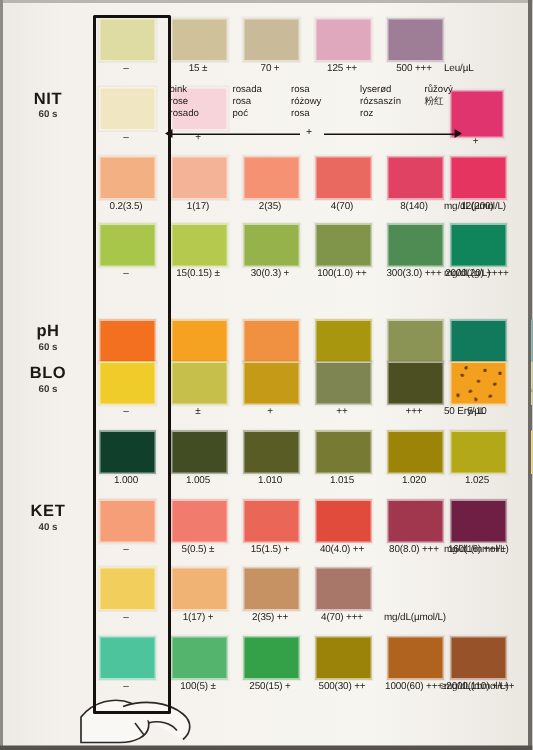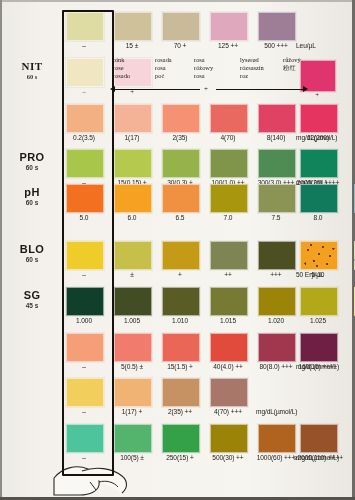--- a/index.html
+++ b/index.html
@@ -113,21 +113,21 @@
         <div class="swatch" style="left: 114px; top: 0px; background-color: rgb(207, 193, 153);"></div>
         <div class="val" style="left: 108px; top: 30px; width: 48px; text-align: center;">15 ±</div>
         <div class="swatch" style="left: 162px; top: 0px; background-color: rgb(201, 187, 154);"></div>
         <div class="val" style="left: 156px; top: 30px; width: 48px; text-align: center;">70 +</div>
         <div class="swatch" style="left: 210px; top: 0px; background-color: rgb(224, 168, 189);"></div>
         <div class="val" style="left: 204px; top: 30px; width: 48px; text-align: center;">125 ++</div>
         <div class="swatch" style="left: 258px; top: 0px; background-color: rgb(157, 126, 150);"></div>
         <div class="val" style="left: 252px; top: 30px; width: 48px; text-align: center;">500 +++</div>
         <div class="unit" style="left: 296px; top: 30px;">Leu/µL</div>
       </div>
-      <div class="row" style="position: absolute; left: 0px; top: 57.8px; width: 355px; font-family: Liberation Serif, serif;">
+      <div class="row" style="position: absolute; left: 0px; top: 57.8px; width: 355px;">
         <div class="rowlabel" style="top: 3px;">
           <span class="code">NIT</span>
           <span class="time">60 s</span>
         </div>
         <div class="swatch" style="left: 66px; top: 0px; background: rgb(240, 231, 194);"></div>
         <div class="val" style="left: 66px; top: 30px; width: 36px; text-align: center;">–</div>
         <div class="swatch" style="left: 114px; top: 0px; background: rgb(247, 212, 218);"></div>
         <div class="val" style="left: 114px; top: 30px; width: 36px; text-align: center;">+</div>
         <div class="swatch" style="left: 300px; top: 2px; width: 34px; height: 30px; background: rgb(224, 52, 110);"></div>
         <div class="val" style="left: 300px; top: 33px; width: 34px; text-align: center;">+</div>
@@ -172,39 +172,35 @@
         <div class="val" style="left: 156px; top: 30px; width: 48px; text-align: center;">2(35)</div>
         <div class="swatch" style="left: 210px; top: 0px; background-color: rgb(233, 104, 95);"></div>
         <div class="val" style="left: 204px; top: 30px; width: 48px; text-align: center;">4(70)</div>
         <div class="swatch" style="left: 258px; top: 0px; background-color: rgb(223, 66, 99);"></div>
         <div class="val" style="left: 252px; top: 30px; width: 48px; text-align: center;">8(140)</div>
         <div class="swatch" style="left: 300px; top: 0px; background-color: rgb(229, 52, 95);"></div>
         <div class="val" style="left: 294px; top: 30px; width: 48px; text-align: center;">12(200)</div>
         <div class="unit" style="left: 296px; top: 30px;">mg/dL(µmol/L)</div>
       </div>
       <div class="row" style="position: absolute; left: 0px; top: 149.4px; width: 355px;">
-        <div class="rowlabel" style="top: 3px;">
-          <span class="code">PRO</span>
-          <span class="time">60 s</span>
-        </div>
         <div class="swatch" style="left: 66px; top: 0px; background-color: rgb(168, 198, 74);"></div>
         <div class="val" style="left: 60px; top: 30px; width: 48px; text-align: center;">–</div>
         <div class="swatch" style="left: 114px; top: 0px; background-color: rgb(180, 201, 77);"></div>
         <div class="val" style="left: 108px; top: 30px; width: 48px; text-align: center;">15(0.15) ±</div>
         <div class="swatch" style="left: 162px; top: 0px; background-color: rgb(150, 178, 74);"></div>
         <div class="val" style="left: 156px; top: 30px; width: 48px; text-align: center;">30(0.3) +</div>
         <div class="swatch" style="left: 210px; top: 0px; background-color: rgb(128, 148, 74);"></div>
         <div class="val" style="left: 204px; top: 30px; width: 48px; text-align: center;">100(1.0) ++</div>
         <div class="swatch" style="left: 258px; top: 0px; background-color: rgb(79, 140, 84);"></div>
         <div class="val" style="left: 252px; top: 30px; width: 48px; text-align: center;">300(3.0) +++</div>
         <div class="swatch" style="left: 300px; top: 0px; background-color: rgb(16, 132, 90);"></div>
         <div class="val" style="left: 294px; top: 30px; width: 48px; text-align: center;">2000(20) ++++</div>
         <div class="unit" style="left: 296px; top: 30px;">mg/dL(g/L)</div>
       </div>
-      <div class="row" style="position: absolute; left: 0px; top: 184px; width: 301px; text-decoration: underline;">
+      <div class="row" style="position: absolute; left: 0px; top: 213px; width: 301px; text-decoration: underline;">
         <div class="rowlabel" style="top: 3px;">
           <span class="code">pH</span>
           <span class="time">60 s</span>
         </div>
         <div class="swatch" style="left: 66px; top: 0px; background-color: rgb(242, 112, 31);"></div>
         <div class="val" style="left: 60px; top: 30px; width: 48px; text-align: center;">5.0</div>
         <div class="swatch" style="left: 114px; top: 0px; background-color: rgb(245, 161, 33);"></div>
         <div class="val" style="left: 108px; top: 30px; width: 48px; text-align: center;">6.0</div>
         <div class="swatch" style="left: 162px; top: 0px; background-color: rgb(240, 145, 65);"></div>
         <div class="val" style="left: 156px; top: 30px; width: 48px; text-align: center;">6.5</div>
@@ -232,40 +228,40 @@
         <div class="val" style="left: 204px; top: 30px; width: 48px; text-align: center;">++</div>
         <div class="swatch" style="left: 258px; top: 0px; background-color: rgb(76, 79, 34);"></div>
         <div class="val" style="left: 252px; top: 30px; width: 48px; text-align: center;">+++</div>
         <div class="swatch spec" style="left: 300px; top: 0px; background-color: rgb(242, 160, 30);"></div>
         <div class="val" style="left: 294px; top: 30px; width: 48px; text-align: center;">5-10</div>
         <div class="swatch spec2" style="left: 354px; top: 0px; background-color: rgb(185, 187, 82);"></div>
         <div class="val" style="left: 348px; top: 30px; width: 48px; text-align: center;">50 Ery/µL</div>
         <div class="unit" style="left: 296px; top: 30px;">50 Ery/µL</div>
       </div>
       <div class="row" style="position: absolute; left: 0px; top: 286.8px; width: 355px;">
-        <div class="rowlabel" style="top: 3px;">
-          <span class="code">SG</span>
-          <span class="time">45 s</span>
-        </div>
         <div class="swatch" style="left: 66px; top: 0px; background-color: rgb(16, 64, 44);"></div>
         <div class="val" style="left: 60px; top: 30px; width: 48px; text-align: center;">1.000</div>
         <div class="swatch" style="left: 114px; top: 0px; background-color: rgb(66, 77, 36);"></div>
         <div class="val" style="left: 108px; top: 30px; width: 48px; text-align: center;">1.005</div>
         <div class="swatch" style="left: 162px; top: 0px; background-color: rgb(90, 92, 38);"></div>
         <div class="val" style="left: 156px; top: 30px; width: 48px; text-align: center;">1.010</div>
         <div class="swatch" style="left: 210px; top: 0px; background-color: rgb(118, 122, 51);"></div>
         <div class="val" style="left: 204px; top: 30px; width: 48px; text-align: center;">1.015</div>
         <div class="swatch" style="left: 258px; top: 0px; background-color: rgb(156, 132, 8);"></div>
         <div class="val" style="left: 252px; top: 30px; width: 48px; text-align: center;">1.020</div>
         <div class="swatch" style="left: 300px; top: 0px; background-color: rgb(179, 168, 24);"></div>
         <div class="val" style="left: 294px; top: 30px; width: 48px; text-align: center;">1.025</div>
         <div class="swatch" style="left: 354px; top: 0px; background-color: rgb(232, 187, 10);"></div>
         <div class="val" style="left: 348px; top: 30px; width: 48px; text-align: center;">1.030</div>
       </div>
       <div class="row" style="position: absolute; left: 0px; top: 332.6px; width: 355px;">
+        <div class="rowlabel" style="top: 3px;">
+          <span class="code">KET</span>
+          <span class="time">40 s</span>
+        </div>
         <div class="swatch" style="left: 66px; top: 0px; background-color: rgb(245, 158, 120);"></div>
         <div class="val" style="left: 60px; top: 30px; width: 48px; text-align: center;">–</div>
         <div class="swatch" style="left: 114px; top: 0px; background-color: rgb(241, 123, 108);"></div>
         <div class="val" style="left: 108px; top: 30px; width: 48px; text-align: center;">5(0.5) ±</div>
         <div class="swatch" style="left: 162px; top: 0px; background-color: rgb(234, 103, 87);"></div>
         <div class="val" style="left: 156px; top: 30px; width: 48px; text-align: center;">15(1.5) +</div>
         <div class="swatch" style="left: 210px; top: 0px; background-color: rgb(224, 75, 60);"></div>
         <div class="val" style="left: 204px; top: 30px; width: 48px; text-align: center;">40(4.0) ++</div>
         <div class="swatch" style="left: 258px; top: 0px; background-color: rgb(160, 55, 79);"></div>
         <div class="val" style="left: 252px; top: 30px; width: 48px; text-align: center;">80(8.0) +++</div>

